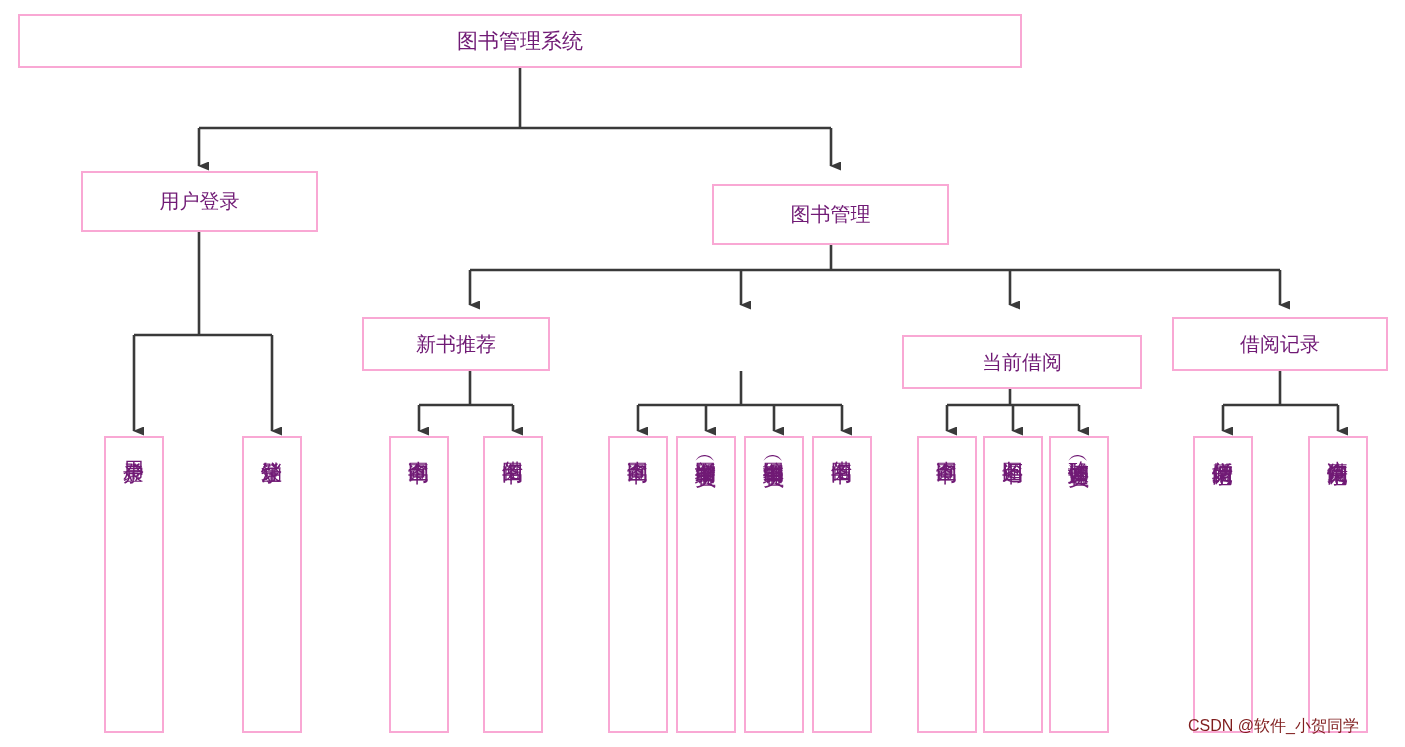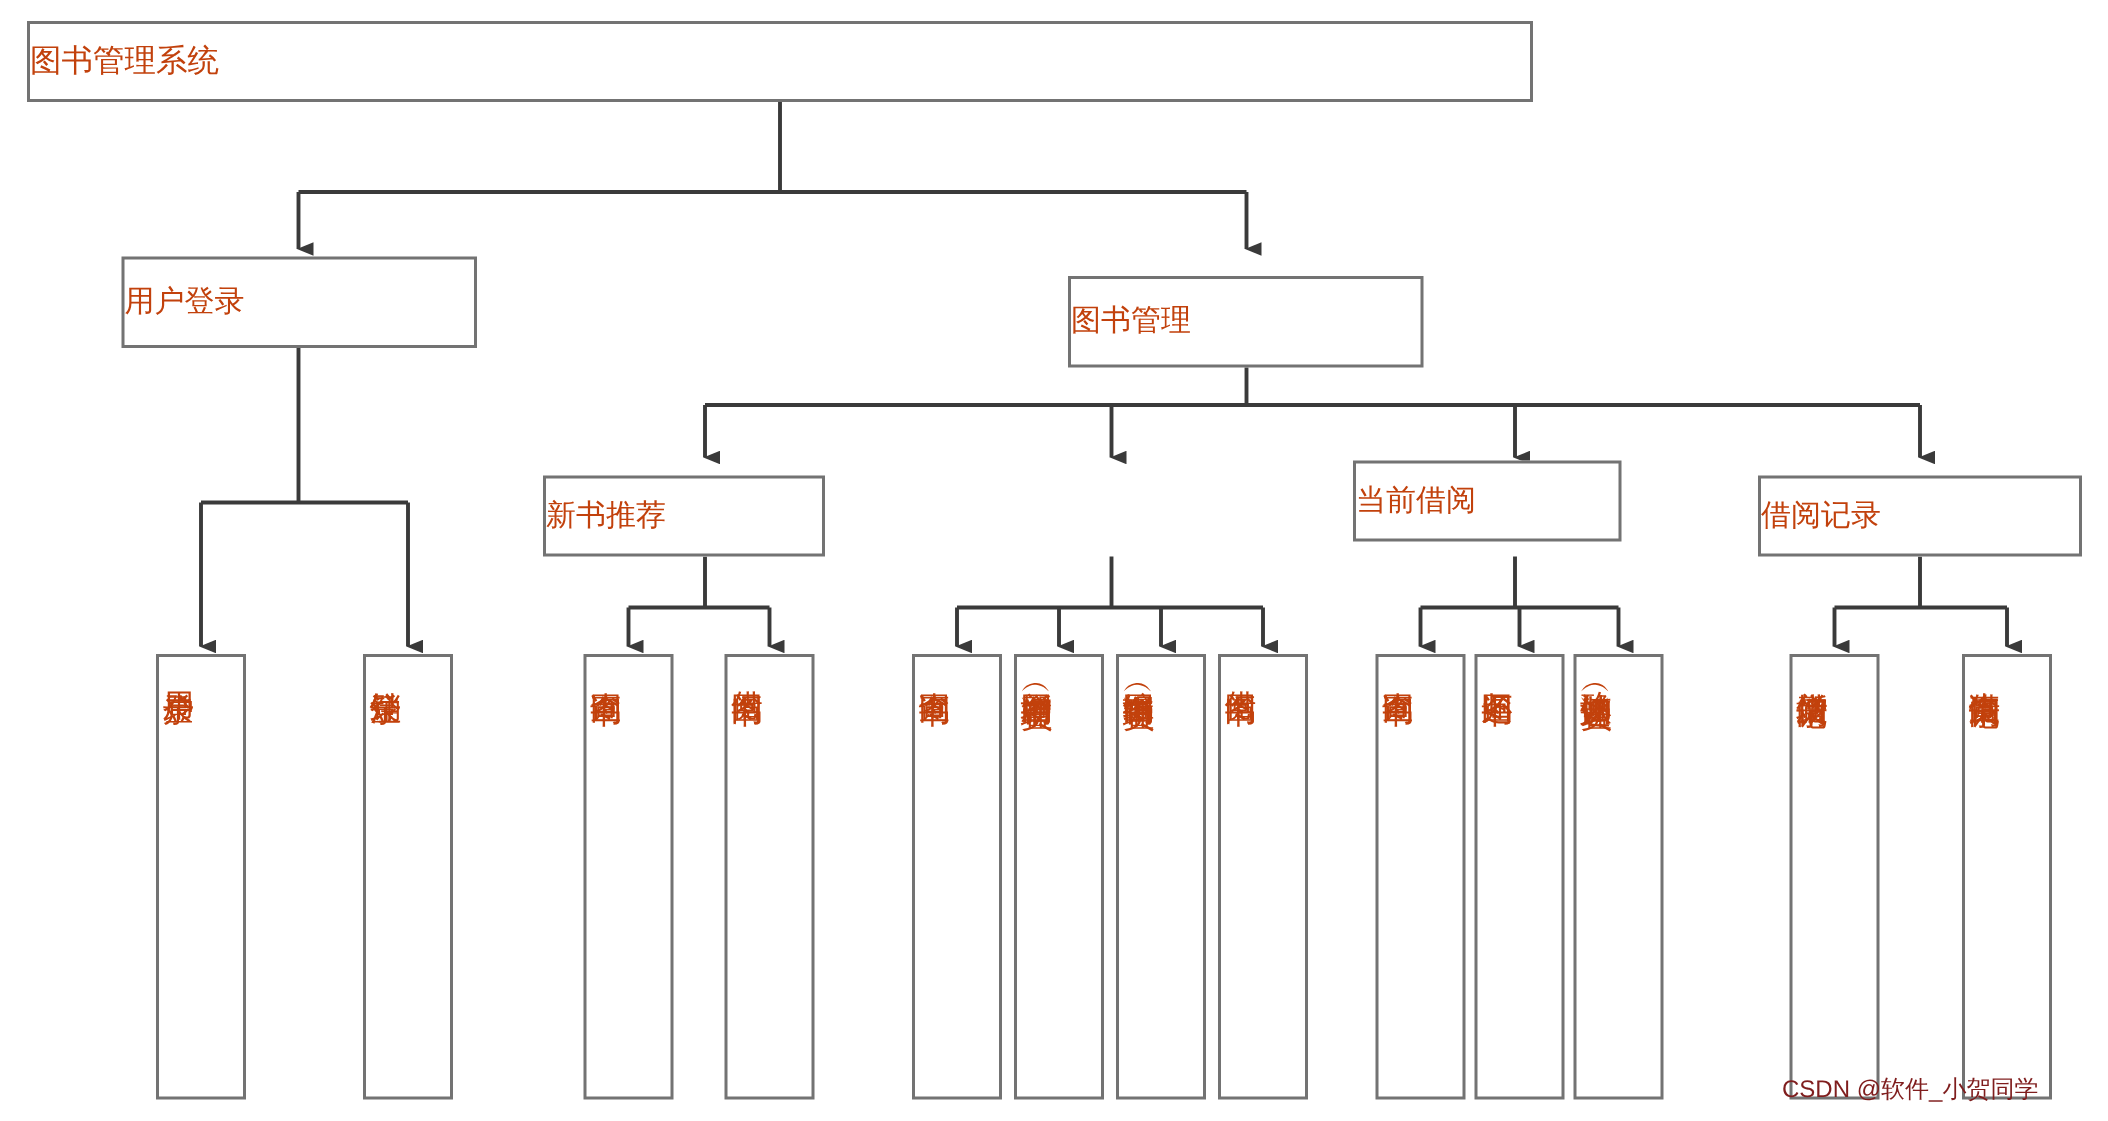--- a/index.html
+++ b/index.html
@@ -20,26 +20,26 @@
   #edge-layer {
     position: absolute;
     left: 0;
     top: 0;
     width: 1405px;
     height: 747px;
   }
   .node {
     position: absolute;
     box-sizing: border-box;
-    border: 2px solid #737373;
+    border: 2px solid #f9a8d4;
     background: #ffffff;
     display: flex;
     align-items: center;
-    justify-content: flex-start;
-    color: #c2410c;
+    justify-content: center;
+    color: #701a75;
   }
   .node .label {
     display: block;
     text-align: center;
     line-height: 1.12;
     white-space: nowrap;
   }
   .node-root .label { font-size: 21px; }
   .node-l2 .label { font-size: 20px; }
   .node-l3 .label { font-size: 20px; }
@@ -129,21 +129,21 @@
   <div class="node node-l2" style="left:81px; top:171px; width:237px; height:61px;">
     <span class="label">用户登录</span>
   </div>
   <div class="node node-l2" style="left:712px; top:184px; width:237px; height:61px;">
     <span class="label">图书管理</span>
   </div>
 
   <div class="node node-l3" style="left:362px; top:317px; width:188px; height:54px;">
     <span class="label">新书推荐</span>
   </div>
-  <div class="node node-l3" style="left:902px; top:307px; width:179px; height:54px;">
+  <div class="node node-l3" style="left:902px; top:335px; width:240px; height:54px;">
     <span class="label">当前借阅</span>
   </div>
   <div class="node node-l3" style="left:1172px; top:317px; width:216px; height:54px;">
     <span class="label">借阅记录</span>
   </div>
 
   <div class="node node-leaf" style="left:104px; top:436px; width:60px; height:297px;">
     <span class="label">用户登录</span>
   </div>
   <div class="node node-leaf" style="left:242px; top:436px; width:60px; height:297px;">

